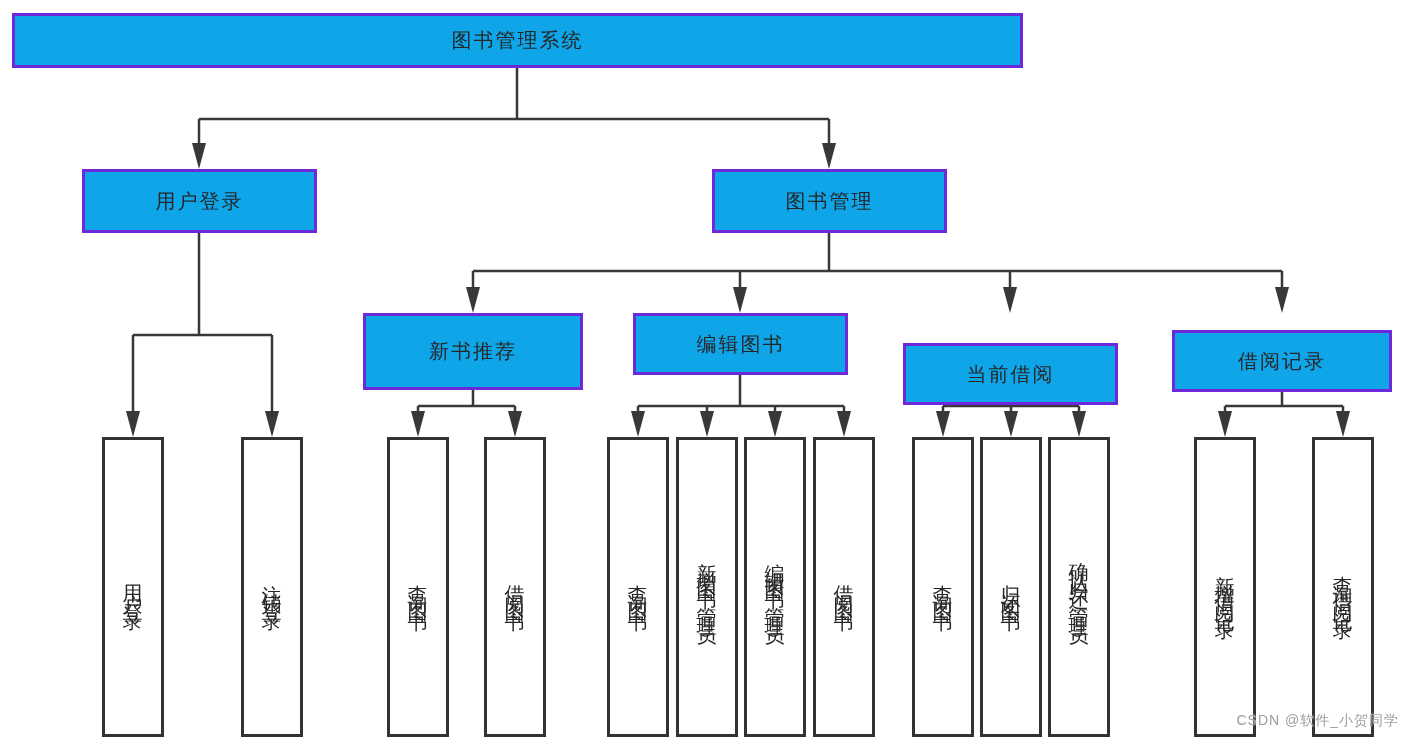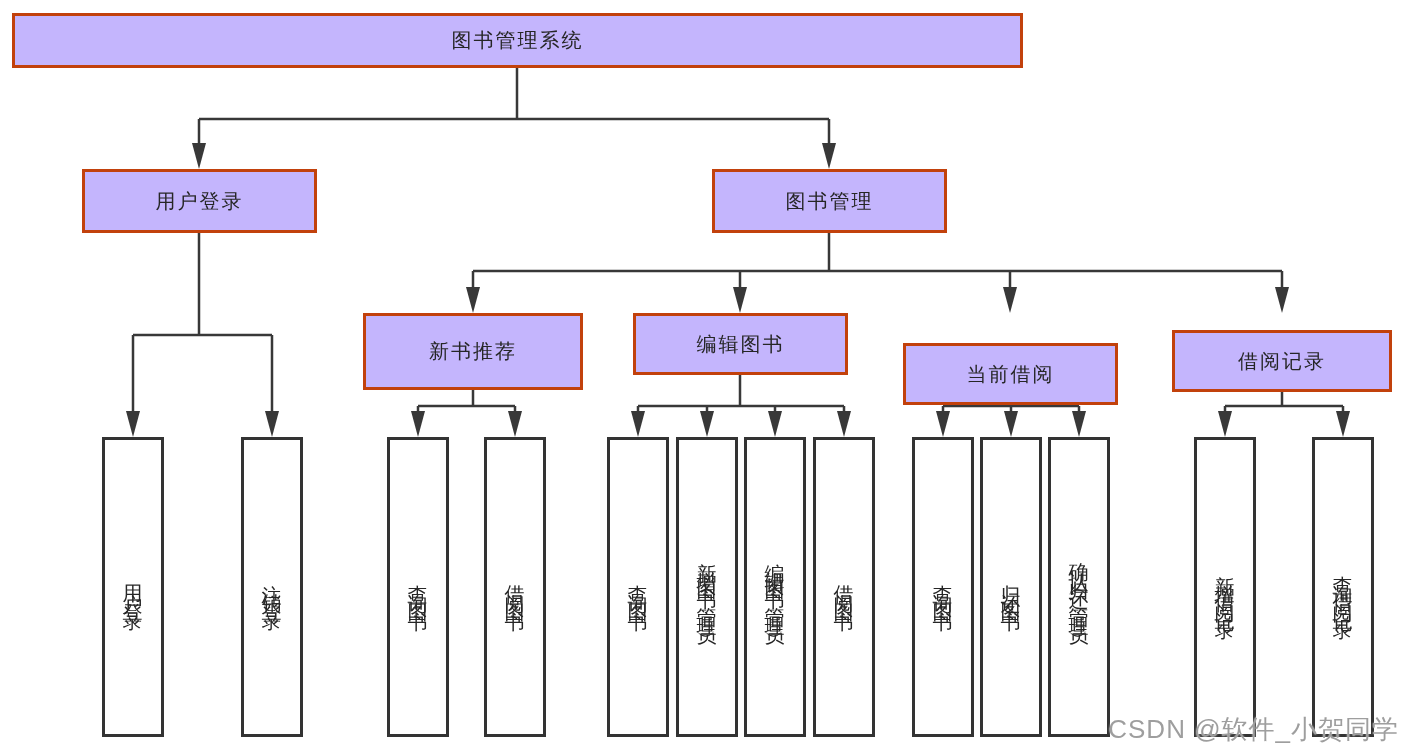--- a/index.html
+++ b/index.html
@@ -2,36 +2,36 @@
 <html><head>
 <meta charset="utf-8">
 <style>
   html,body { margin:0; padding:0; background:#ffffff; }
   .stage {
     position:relative; width:1405px; height:747px; background:#ffffff;
     font-family:"Liberation Sans", sans-serif; color:#262626; overflow:hidden;
   }
   svg.wires { position:absolute; left:0; top:0; }
   .hbox {
-    position:absolute; background:#c4b5fd; border:3px solid #c2410c;
+    position:absolute; background:#0ea5e9; border:3px solid #6d28d9;
     box-sizing:border-box; display:flex; align-items:center; justify-content:center;
     font-size:20px; letter-spacing:2px; z-index:2;
   }
   .leaf {
     position:absolute; top:437px; width:62px; height:300px;
     background:#ffffff; border:3px solid #333333; box-sizing:border-box;
     display:flex; align-items:center; justify-content:center; z-index:2;
   }
   .vtext {
     writing-mode:vertical-rl; text-orientation:mixed;
     font-size:20px; letter-spacing:9px; line-height:1; white-space:nowrap;
   }
   .watermark {
     position:absolute; right:6px; top:712px; z-index:5;
-    font-size:26px; color:#9e9e9e; letter-spacing:1px;
+    font-size:14px; color:#9e9e9e; letter-spacing:1px;
     text-shadow:0 0 2px #ffffff;
   }
 </style>
 </head>
 <body>
 
 <div class="stage">
 
   <svg class="wires" width="1405" height="747" viewBox="0 0 1405 747" aria-hidden="true">
     <g stroke="#383838" stroke-width="2.5" fill="none">

